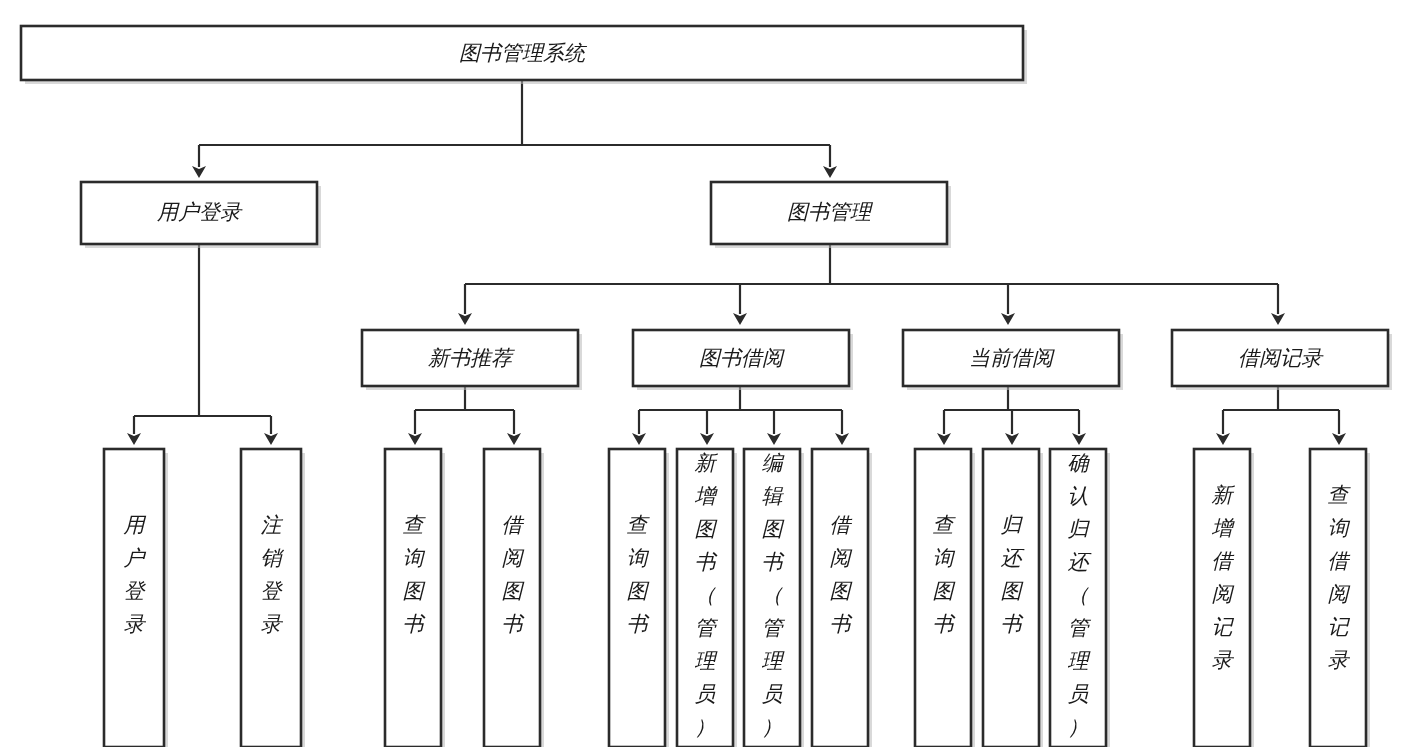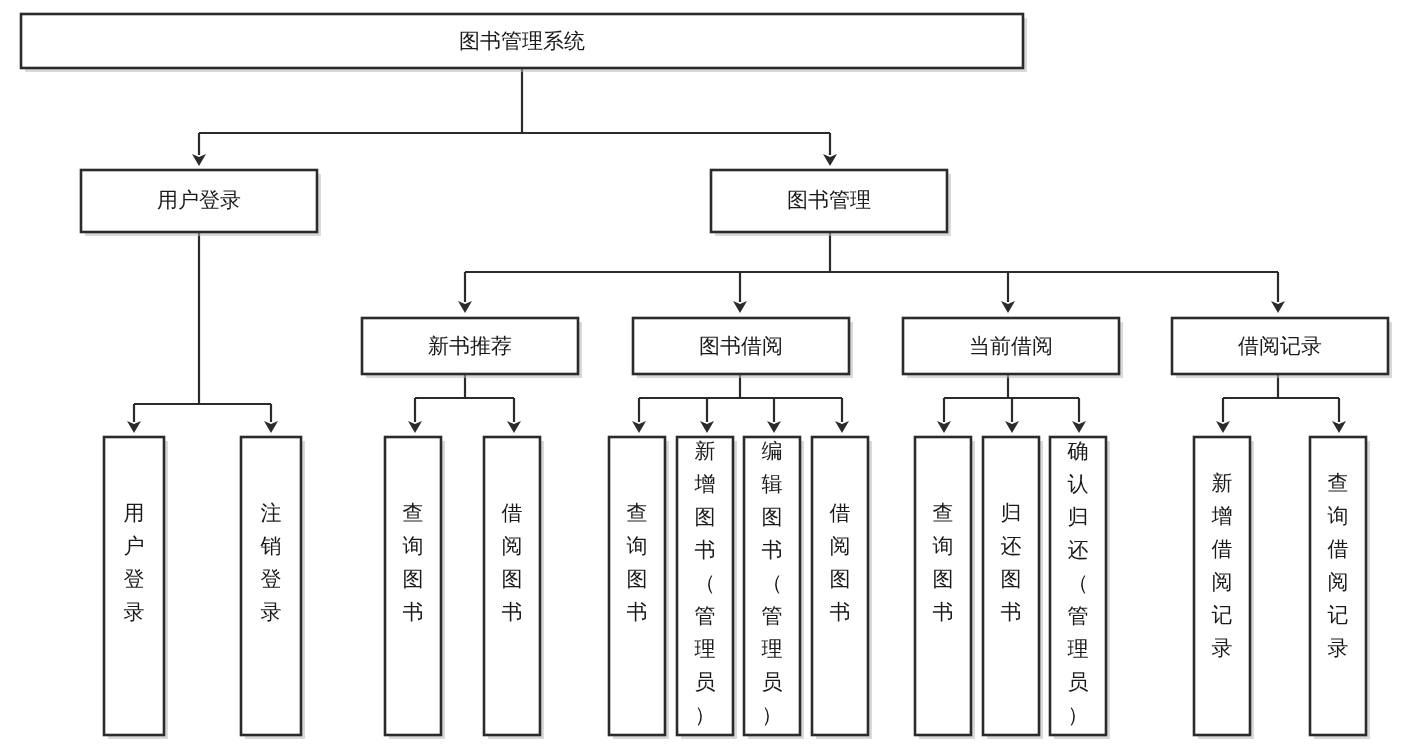--- a/index.html
+++ b/index.html
@@ -9,23 +9,24 @@
   }
   body {
     width: 1405px;
     height: 747px;
     font-family: "Liberation Sans", sans-serif;
     overflow: hidden;
     position: relative;
   }
   #diagram-root {
     position: absolute;
-    left: 0; top: 0;
+    left: 0; top: 12px;
     width: 1405px;
     height: 530px;
+    font-style: italic;
   }
   svg.diagram {
     display: block;
     width: 1405px;
     height: 747px;
   }
   .node-box {
     fill: #ffffff;
     stroke: #2b2b2b;
     stroke-width: 2.6;

